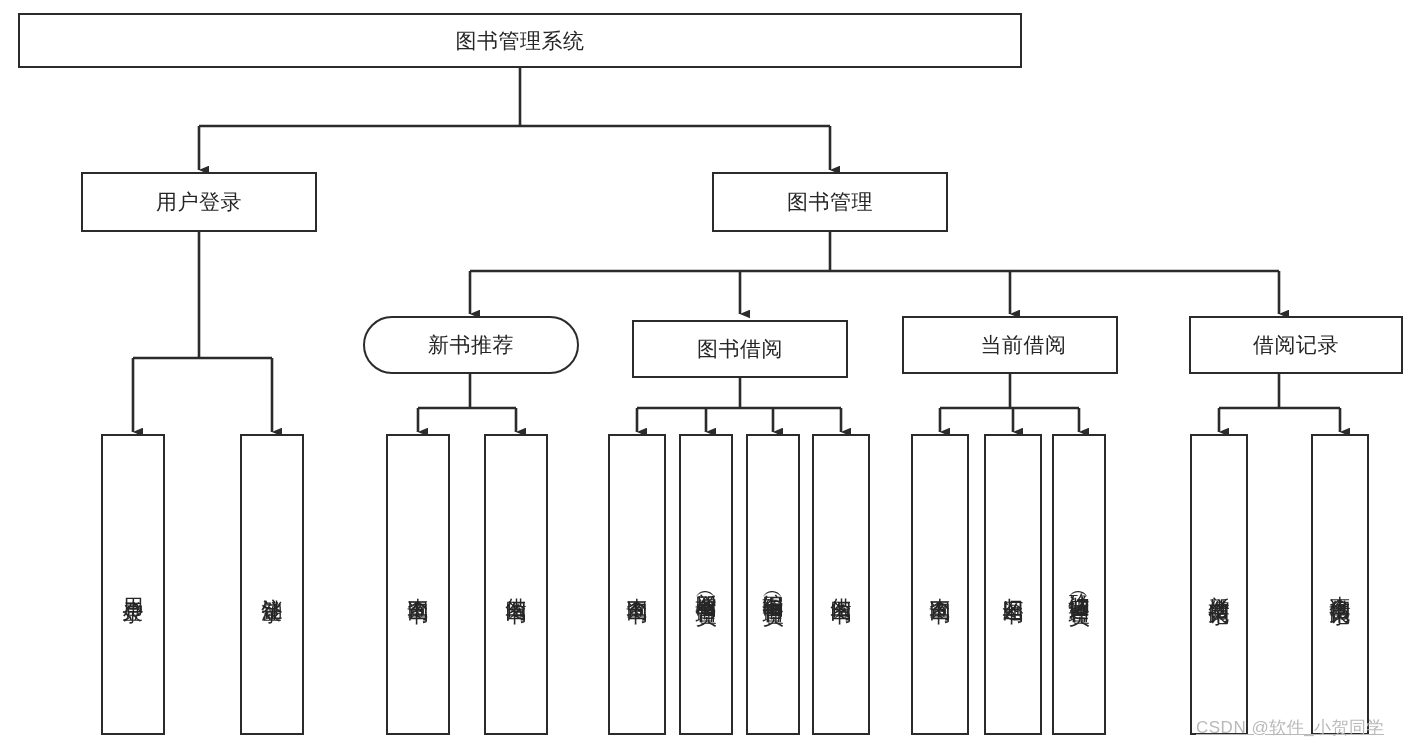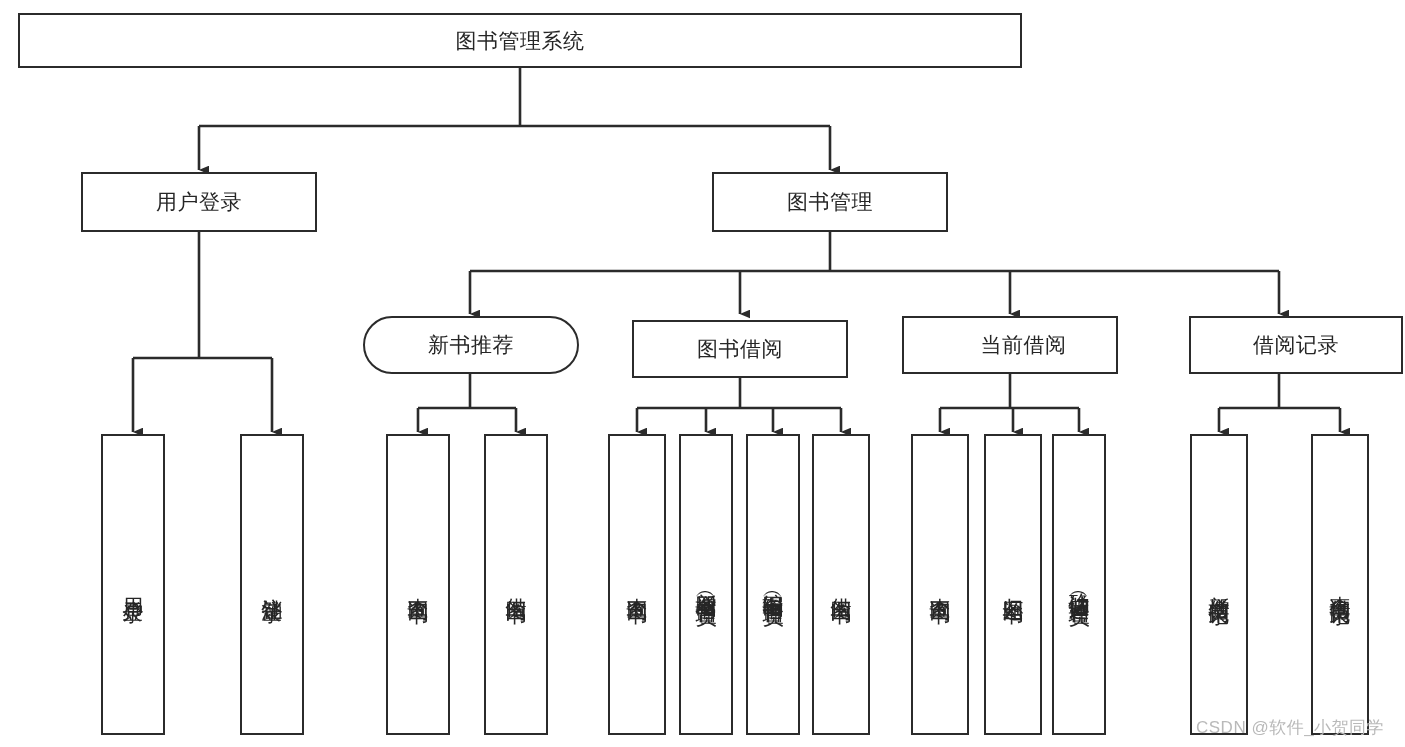--- a/index.html
+++ b/index.html
@@ -162,15 +162,15 @@
         <span class="node-label">确认归还（管理员）</span>
       </div>
       <div class="node-box vertical" style="left: 1190px; top: 434px; width: 58px; height: 301px;">
         <span class="node-label">新增借阅记录</span>
       </div>
       <div class="node-box vertical" style="left: 1311px; top: 434px; width: 58px; height: 301px;">
         <span class="node-label">查询借阅记录</span>
       </div>
     </div>
 
-  <div class="watermark" style="left: 1196px; top: 716px;">CSDN @软件_小贺同学</div>
+  <div class="watermark" style="left: 1196px; top: 716px; text-decoration: underline;">CSDN @软件_小贺同学</div>
 
 </div>
 
 </body></html>

